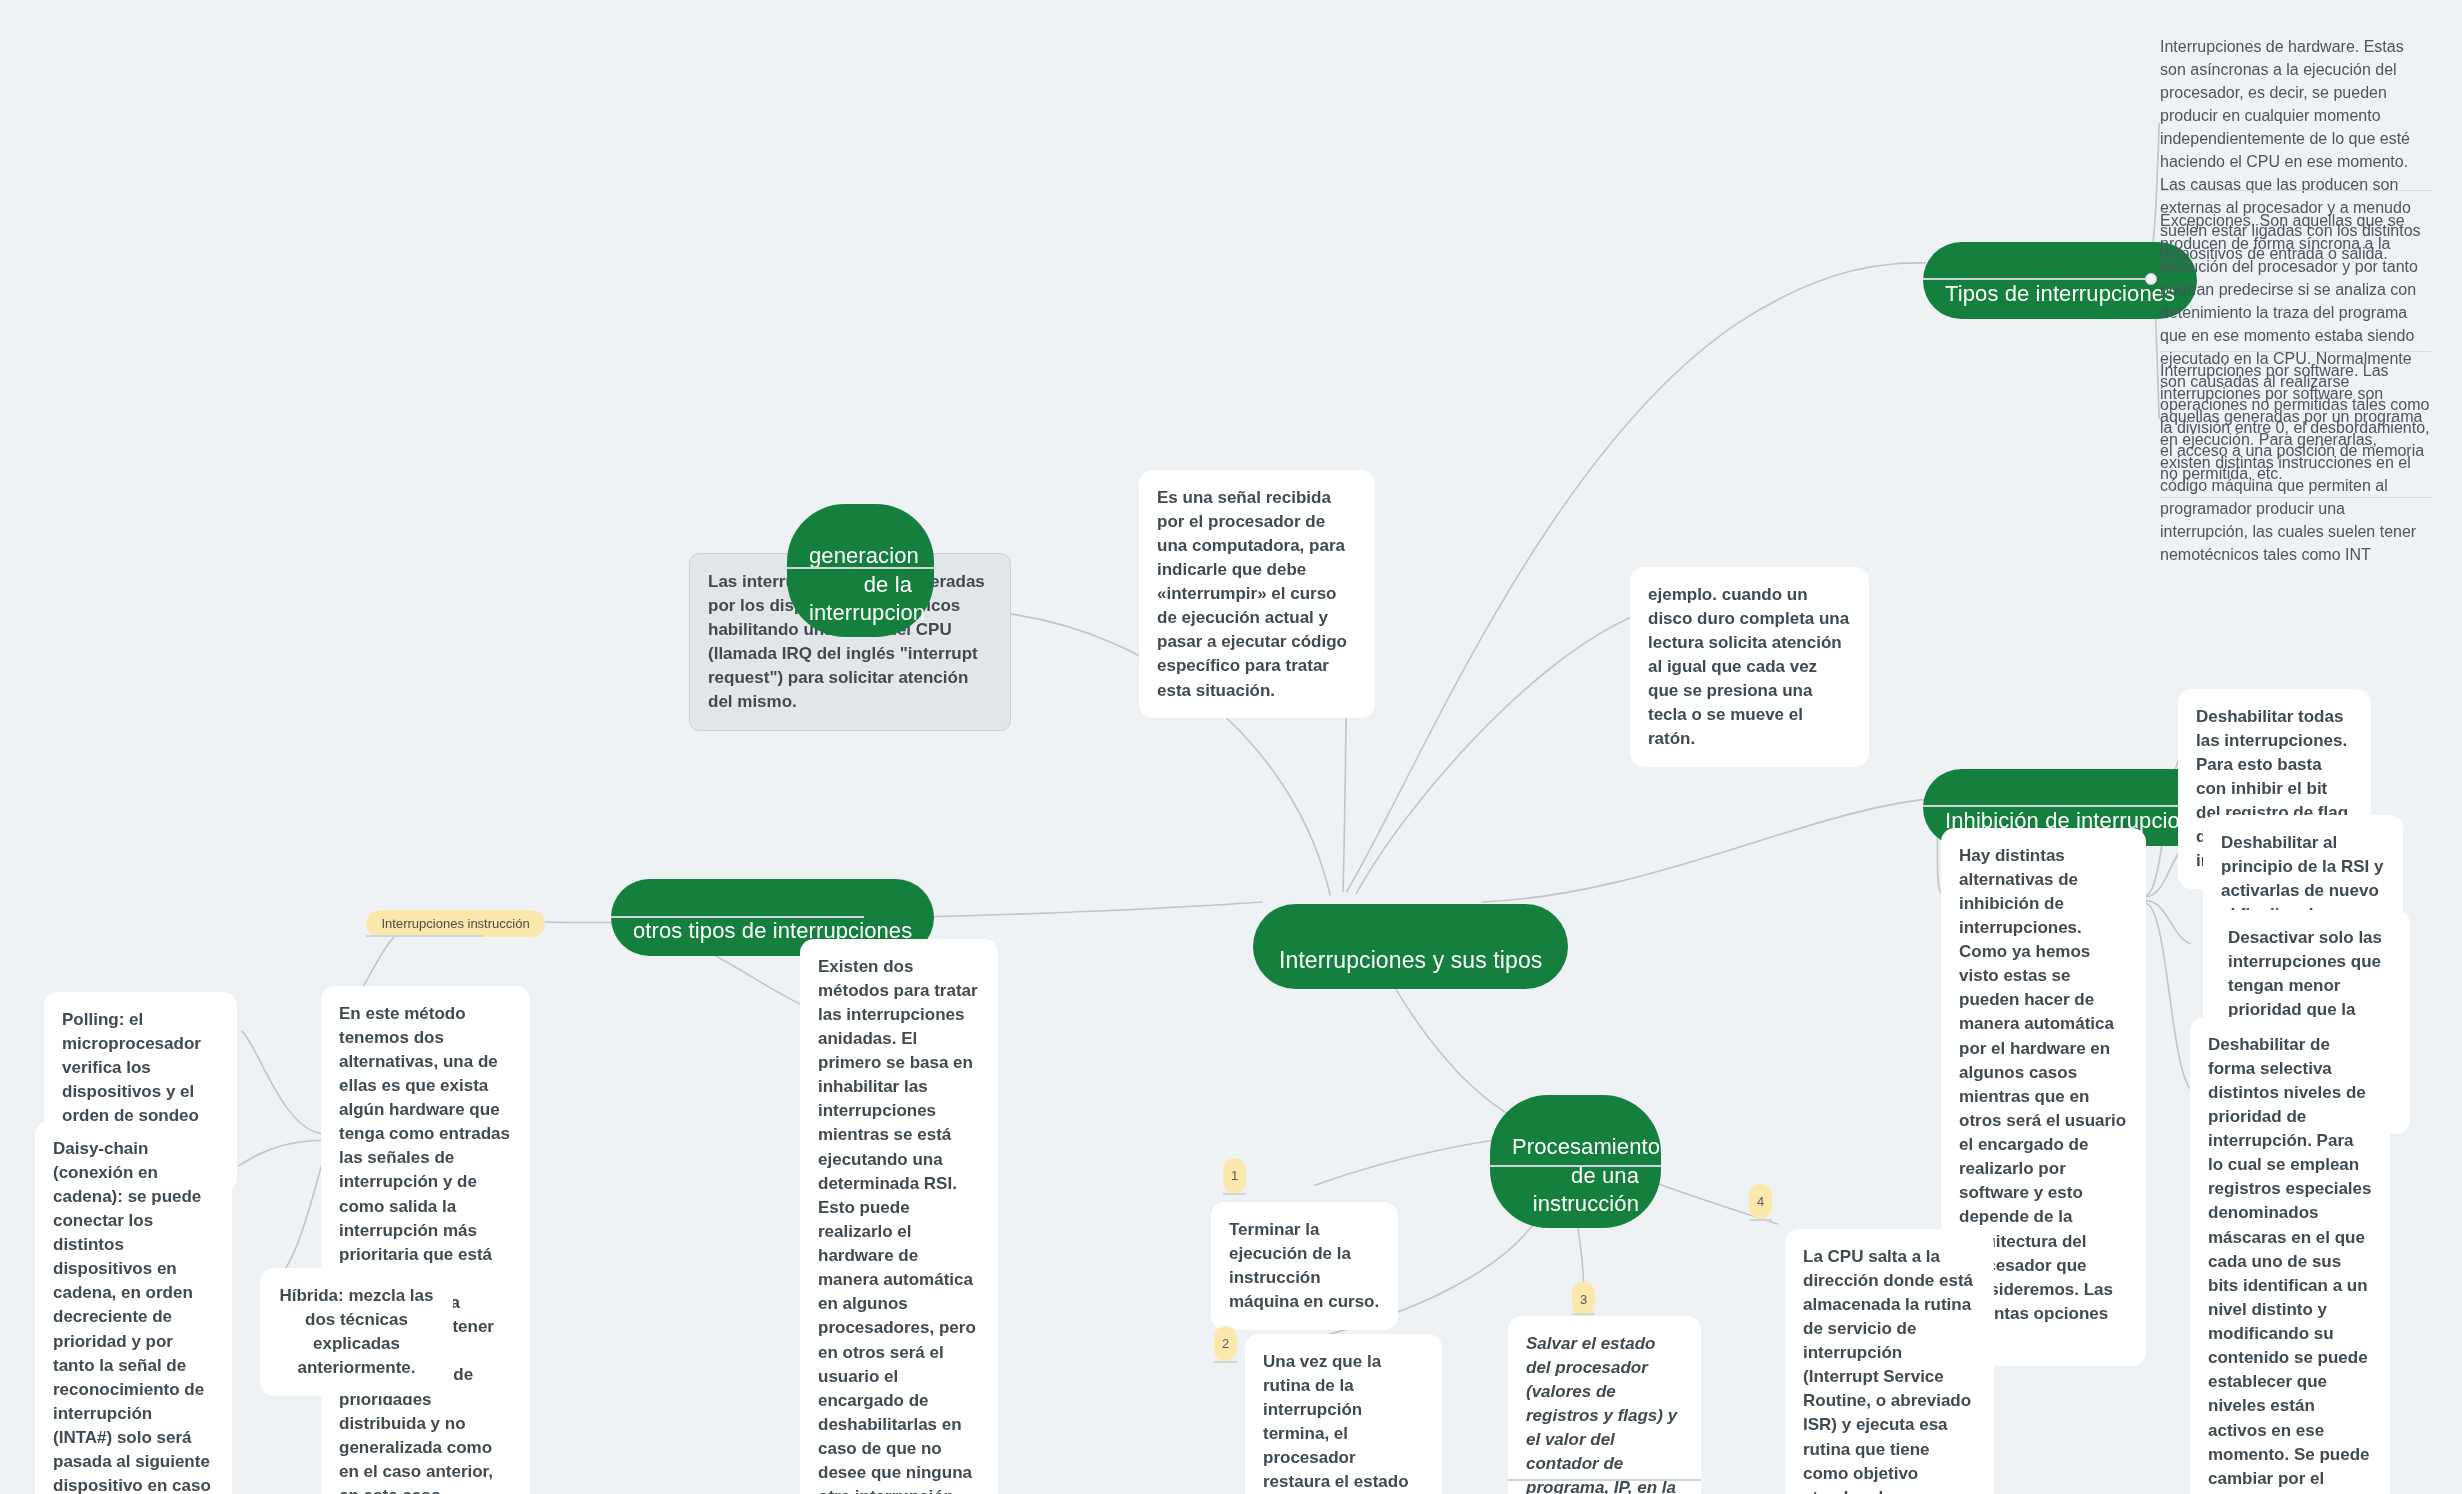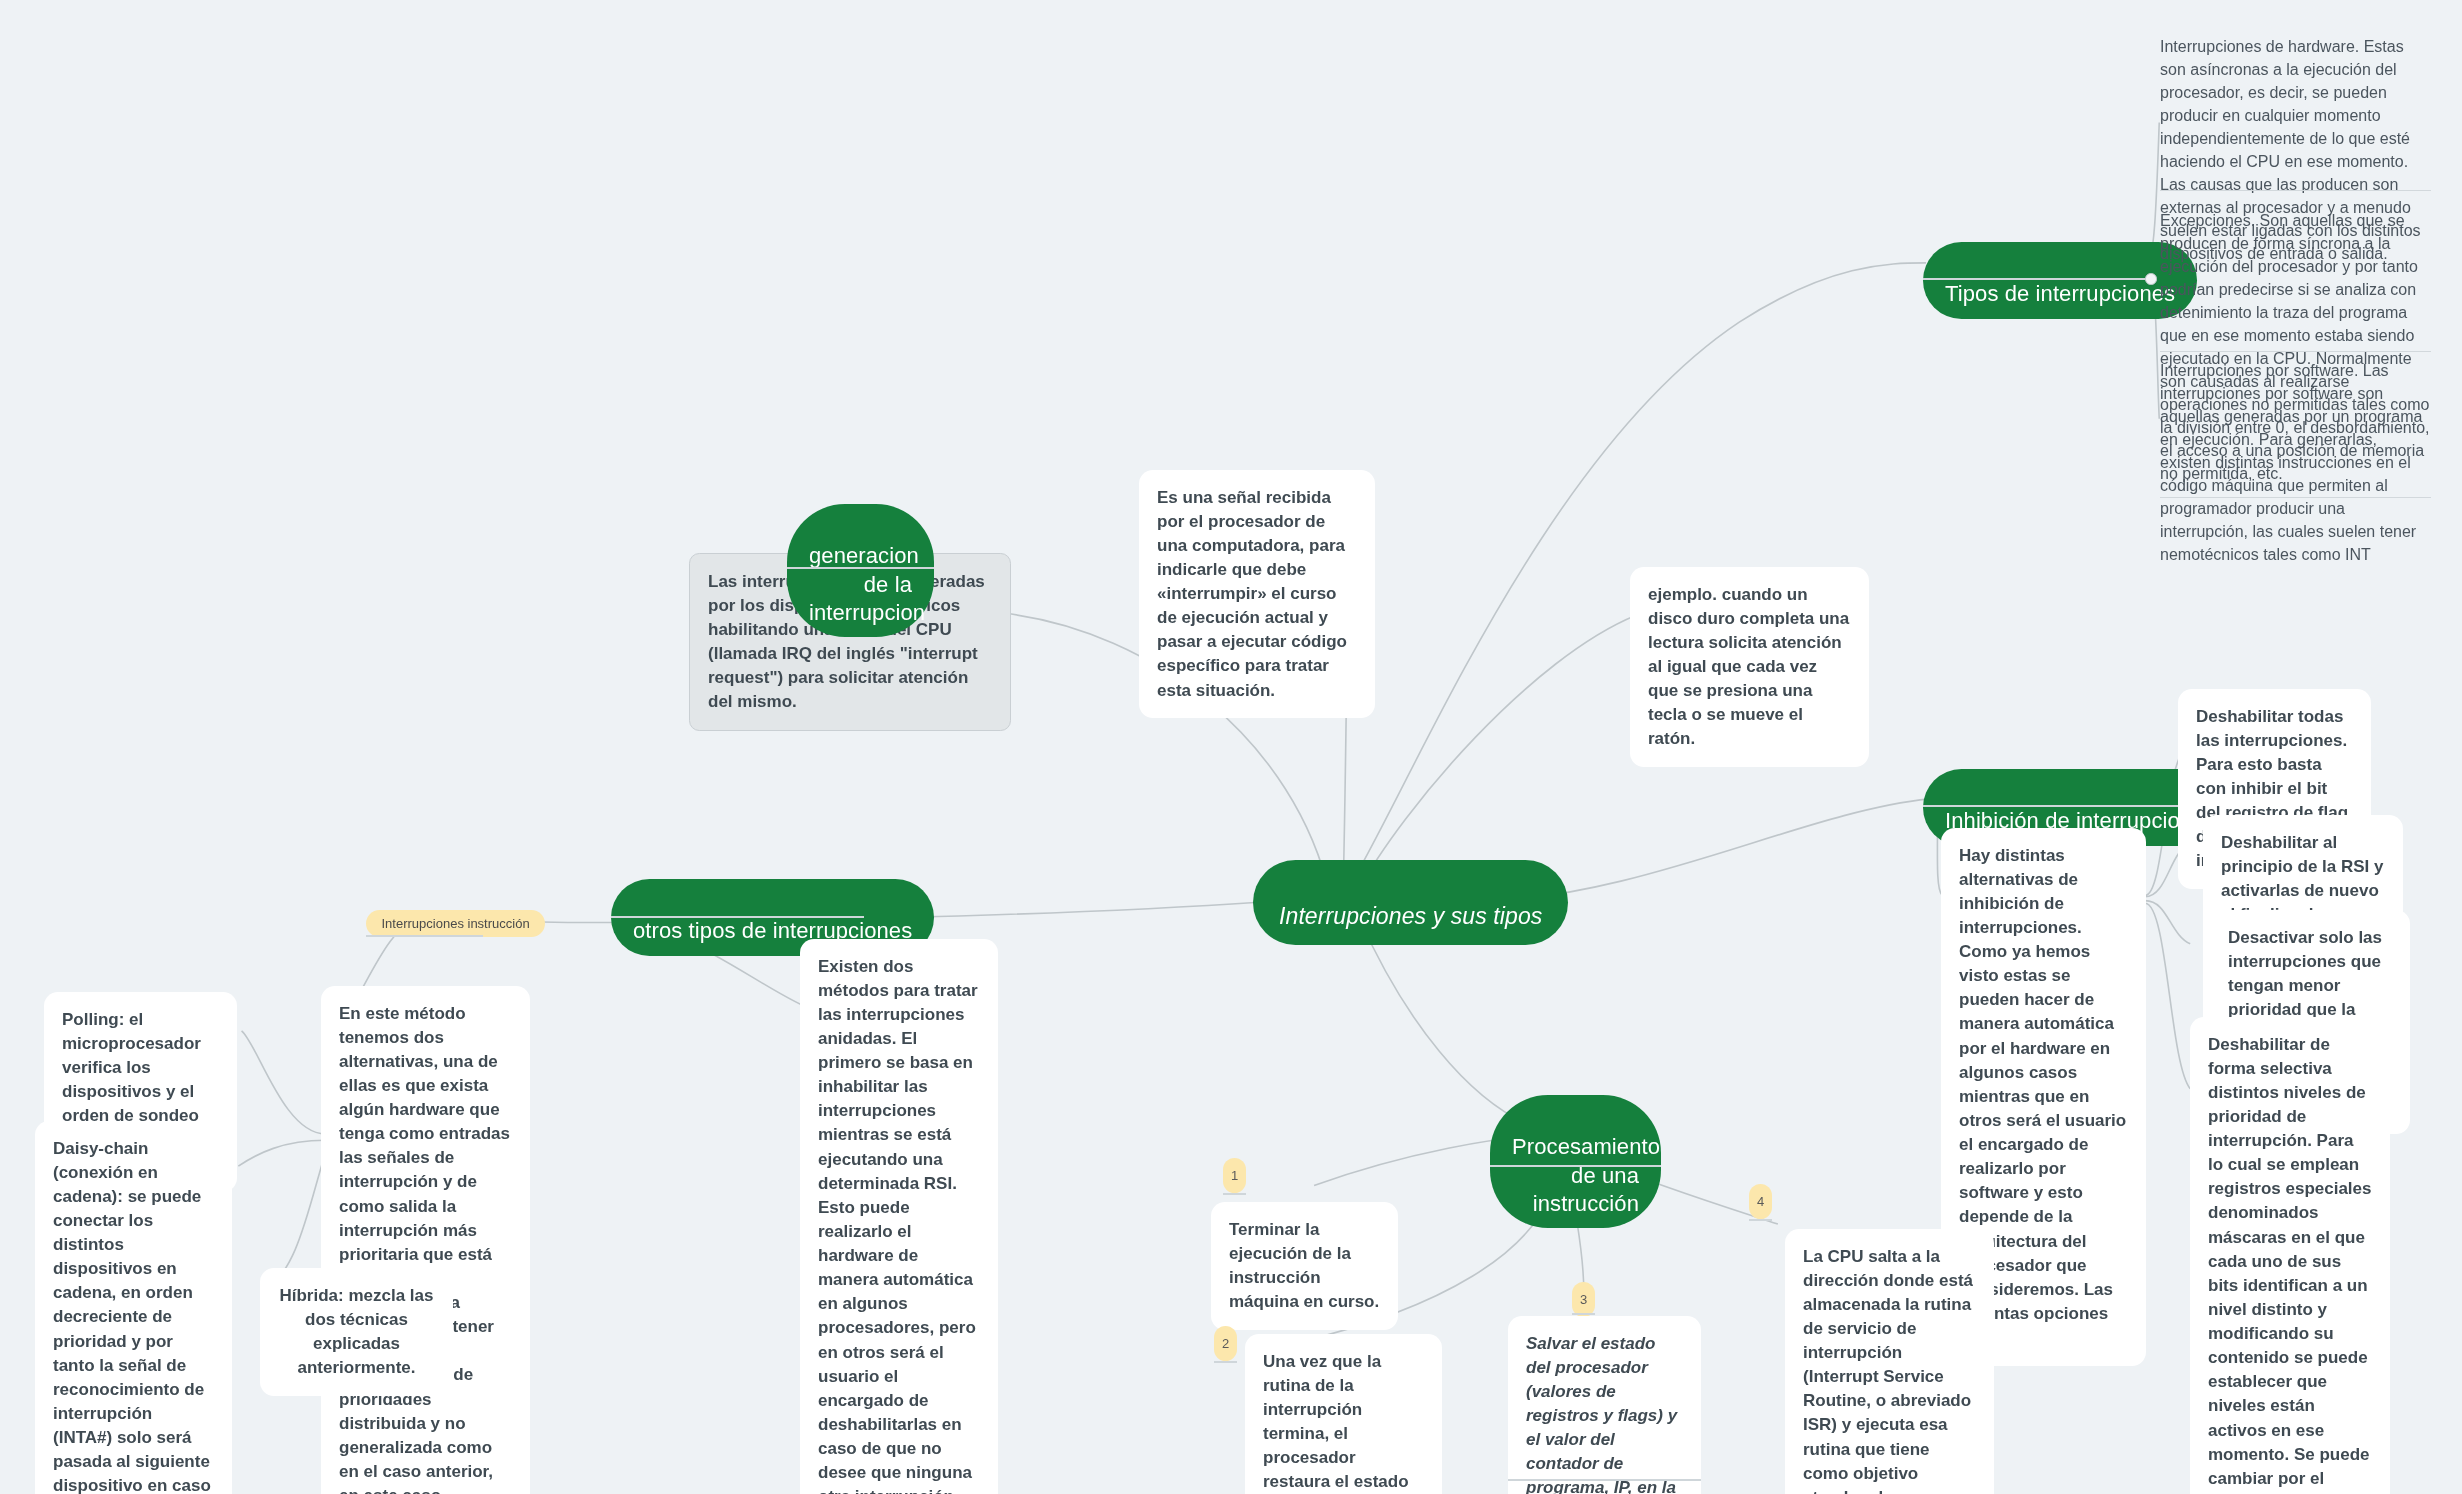--- a/index.html
+++ b/index.html
@@ -165,21 +165,21 @@
       <path d="M505,1770 C440,1770 400,1790 370,1810"></path>
       <path d="M505,1790 C480,1870 460,1980 410,2000"></path>
 
       <path d="M2415,1762 C2330,1762 2180,1790 2040,1840"></path>
       <path d="M2420,1790 C2420,1950 2200,2040 2010,2085"></path>
       <path d="M2430,1800 C2470,1990 2460,2040 2450,2060"></path>
       <path d="M2460,1795 C2600,1850 2700,1880 2760,1900"></path>
     </g>
   </svg>
 
-  <div class="node pill root" style="left:1253px; top:860px;font-style:italic;">
+  <div class="node pill root" style="left:1253px; top:904px;">
     <span>Interrupciones y sus tipos</span>
   </div>
 
   <div class="node pill" style="left:1923px; top:242px;">
     <span>Tipos de interrupciones</span>
   </div>
   <div class="underline" style="left:1923px; top:278px; width:224px;"></div>
   <div class="handle" style="left:2145px; top:273px;"></div>
 
   <div class="node plain" style="left:2160px; top:35px; width:271px;">

